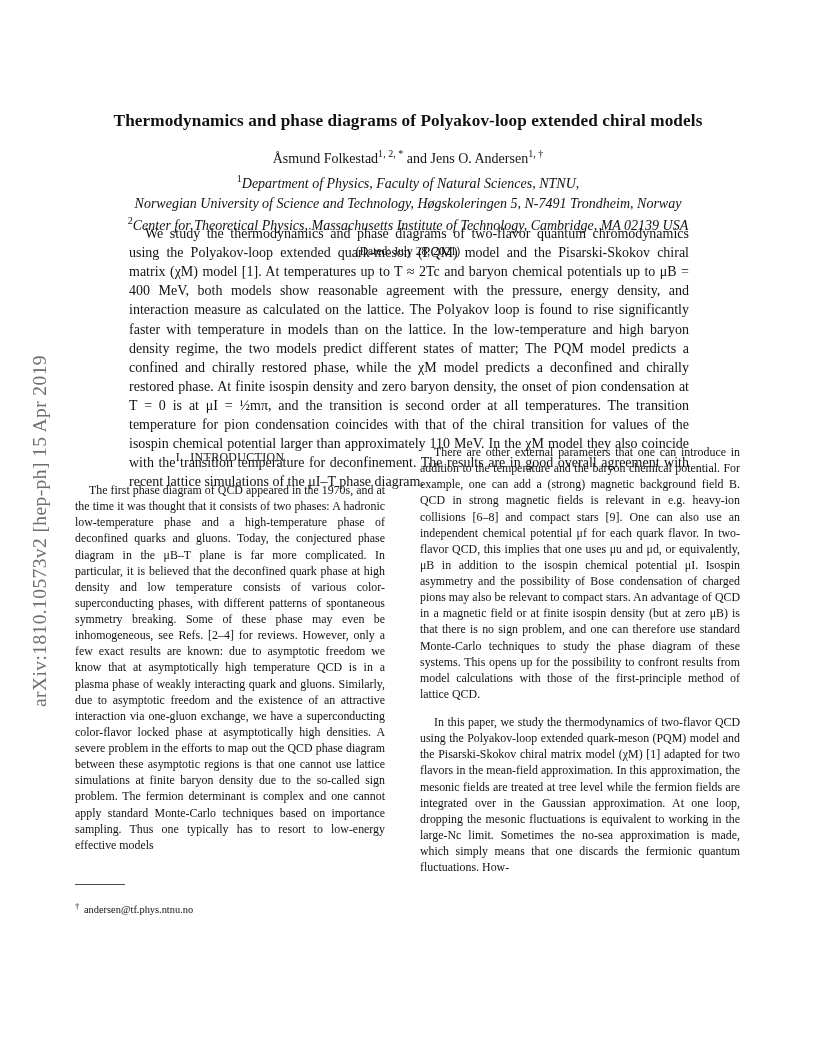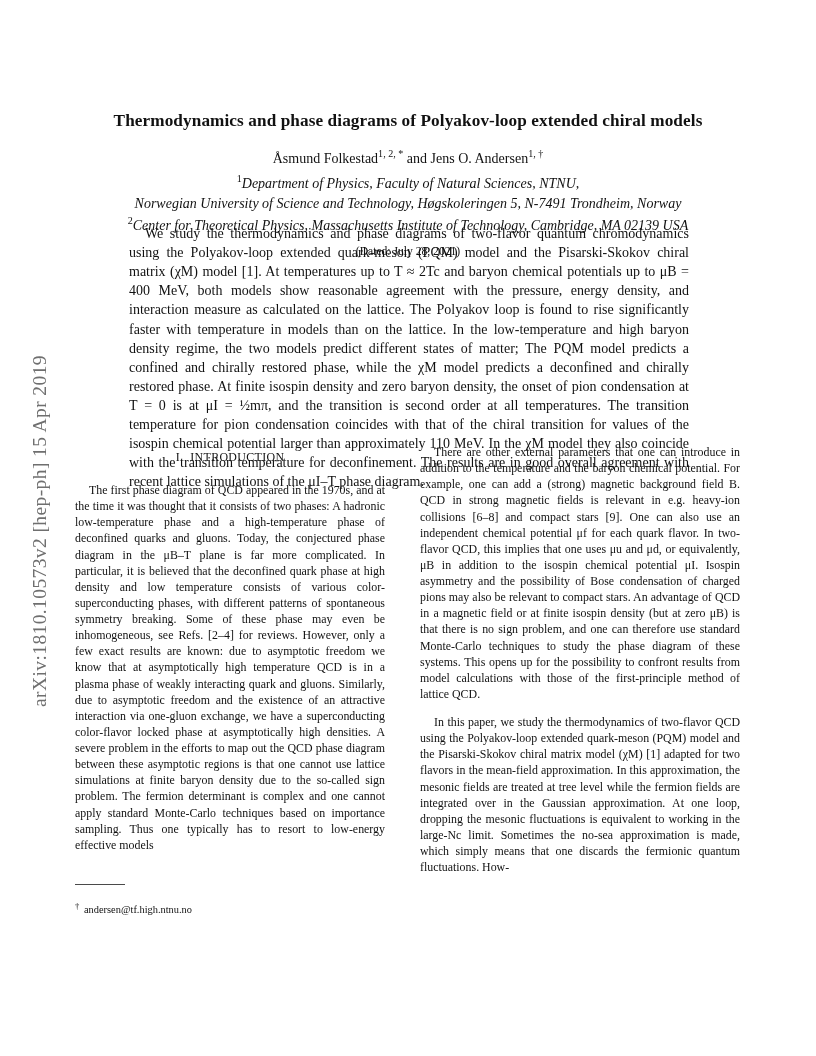--- a/index.html
+++ b/index.html
@@ -202,16 +202,16 @@
 
   <div id="col-right">
     <div class="body-col">
       <p>There are other external parameters that one can introduce in addition to the temperature and the baryon chemical potential. For example, one can add a (strong) magnetic background field B. QCD in strong magnetic fields is relevant in e.g. heavy-ion collisions [6–8] and compact stars [9]. One can also use an independent chemical potential μf for each quark flavor. In two-flavor QCD, this implies that one uses μu and μd, or equivalently, μB in addition to the isospin chemical potential μI. Isospin asymmetry and the possibility of Bose condensation of charged pions may also be relevant to compact stars. An advantage of QCD in a magnetic field or at finite isospin density (but at zero μB) is that there is no sign problem, and one can therefore use standard Monte-Carlo techniques to study the phase diagram of these systems. This opens up for the possibility to confront results from model calculations with those of the first-principle method of lattice QCD.</p>
       <p>In this paper, we study the thermodynamics of two-flavor QCD using the Polyakov-loop extended quark-meson (PQM) model and the Pisarski-Skokov chiral matrix model (χM) [1] adapted for two flavors in the mean-field approximation. In this approximation, the mesonic fields are treated at tree level while the fermion fields are integrated over in the Gaussian approximation. At one loop, dropping the mesonic fluctuations is equivalent to working in the large-Nc limit. Sometimes the no-sea approximation is made, which simply means that one discards the fermionic quantum fluctuations. How-</p>
     </div>
   </div>
 
   <div id="footnotes">
     <div id="footnote-rule"></div>
-    <div class="footnote-line"><span class="fmark">†</span><span>andersen@tf.high.ntnu.no</span></div>
+    <div class="footnote-line"><span class="fmark">†</span><span>andersen@tf.phys.ntnu.no</span></div>
   </div>
 
 </div>
 
 </body></html>

